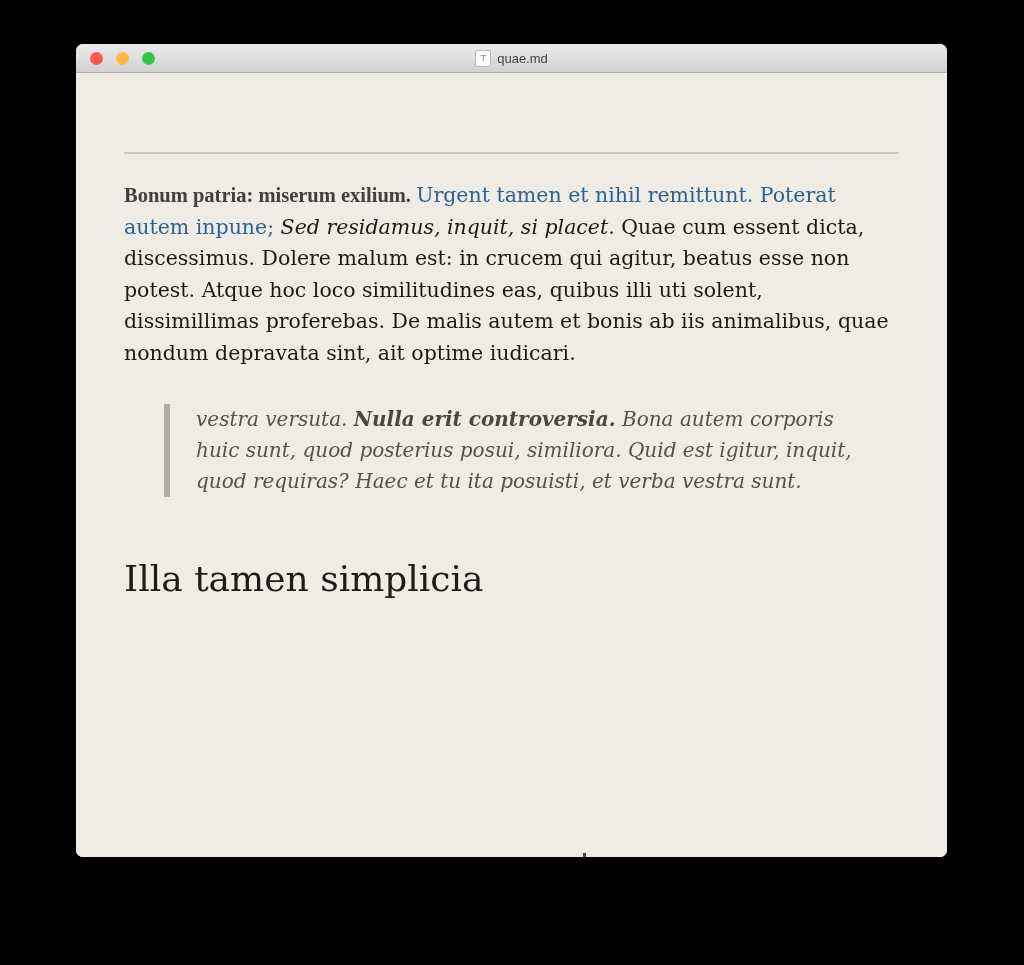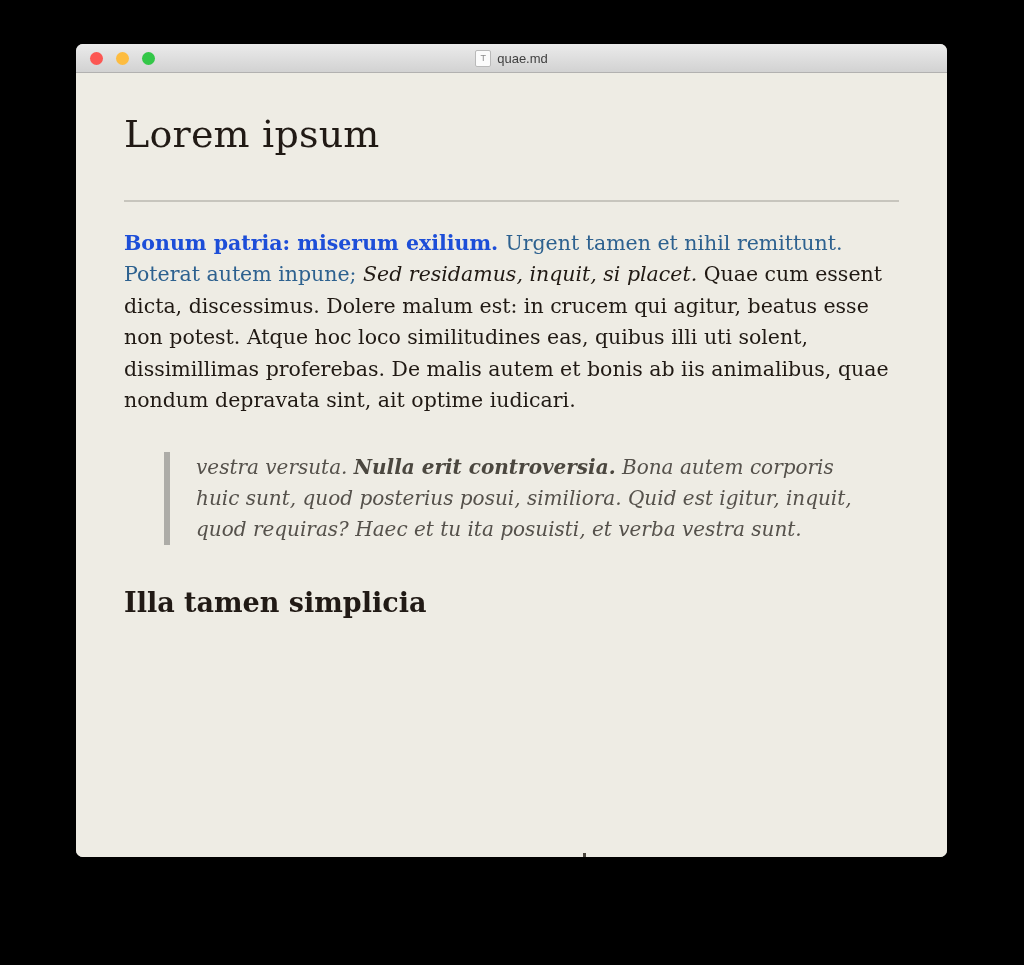--- a/index.html
+++ b/index.html
@@ -40,32 +40,32 @@
   h1{
     margin:0;font-size:38px;line-height:1.25;font-weight:400;color:#211a15;
     letter-spacing:0.2px;
   }
   hr{
     border:none;border-top:2px solid #c7c5bd;margin:41px 0 26px 0;
   }
   .para{
     margin:0;font-size:20.5px;line-height:31.5px;
   }
-  .para strong{color:#1d4ed8;}
+  .para strong{color:#404040;font-family:Liberation Serif, serif;}
   .para a{color:#2d618f;text-decoration:none;}
   blockquote{
     margin:35px 20px 0 40px;border-left:6px solid #adaca7;padding:0 0 0 26px;
     color:#55514b;font-style:italic;font-size:20px;line-height:31px;
   }
   blockquote p{margin:0;}
   blockquote p + p{margin-top:35px;}
   blockquote strong{color:#4b473f;margin-top:40px;}
   .after-quote{margin-top:36px;}
   h2{
-    margin:42px 0 0 0;font-size:27px;font-weight:700;color:#211a15;line-height:1.2;
+    margin:60px 0 0 0;font-size:36px;font-weight:400;color:#211a15;line-height:1.2;
   }
   .bottom-tick{
     position:absolute;left:507px;bottom:0;width:3px;height:5px;background:#4a453d;
   }
 </style>
 </head>
 <body>
 
 <div class="window">
   <div class="titlebar">
@@ -76,21 +76,20 @@
     </div>
     <div class="title-group">
       <span class="proxy-icon">
         <span>T</span>
       </span>
       <span>quae.md</span>
     </div>
   </div>
 
   <div class="content">
-    <h1>Lorem ipsum</h1>
     <hr>
 
     <p class="para"><strong>Bonum patria: miserum exilium. </strong><a href="#">Urgent tamen et nihil remittunt. Poterat autem inpune; </a><em>Sed residamus, inquit, si placet. </em><span>Quae cum essent dicta, discessimus. Dolere malum est: in crucem qui agitur, beatus esse non potest. Atque hoc loco similitudines eas, quibus illi uti solent, dissimillimas proferebas. De malis autem et bonis ab iis animalibus, quae nondum depravata sint, ait optime iudicari.</span></p>
 
     <blockquote>
       <p><span>vestra versuta. </span><strong>Nulla erit controversia.</strong><span> Bona autem corporis huic sunt, quod posterius posui, similiora. Quid est igitur, inquit, quod requiras? Haec et tu ita posuisti, et verba vestra sunt.</span></p>
     </blockquote>
 
 
     <h2>Illa tamen simplicia</h2>

